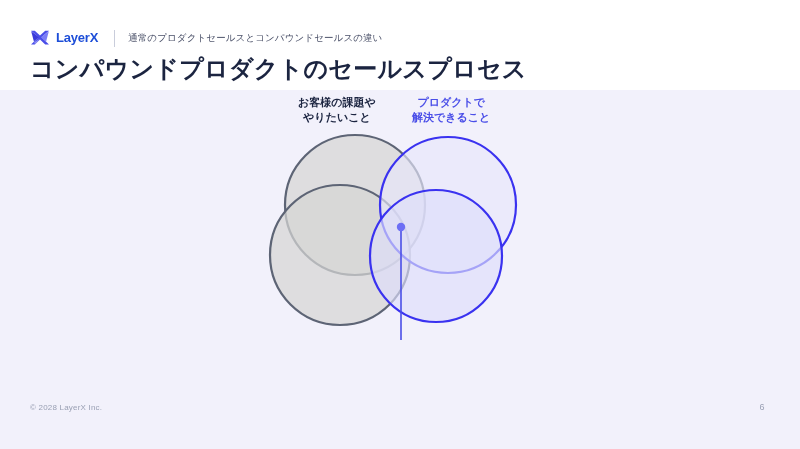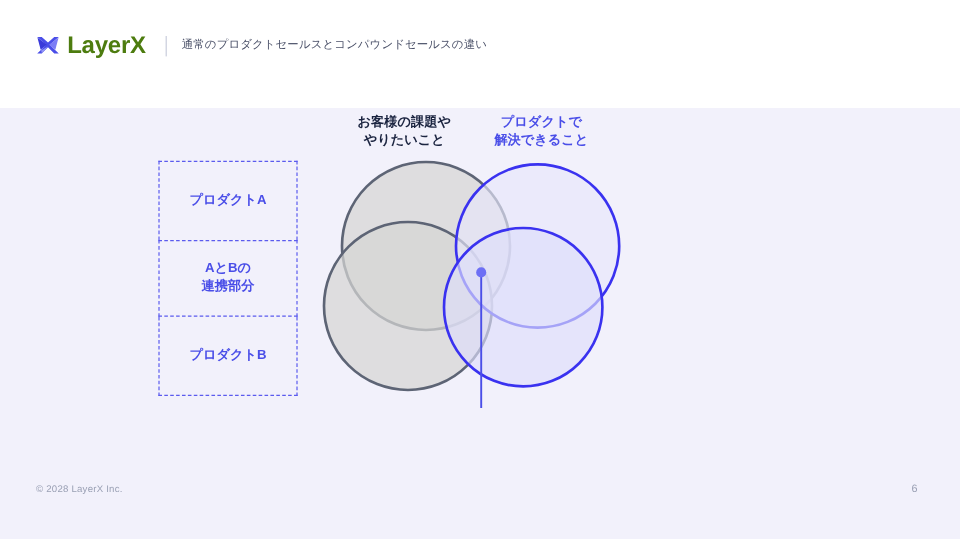--- a/index.html
+++ b/index.html
@@ -13,21 +13,21 @@
 
   
   .header-band{
     position:absolute;left:0;top:0;width:800px;height:90px;background:#ffffff;
   }
   .brand{
     position:absolute;left:30px;top:27px;display:flex;align-items:center;height:22px;
   }
   .brand-mark{width:20px;height:18px;flex:none;display:block;}
   .brand-name{
-    font-size:20px;font-weight:bold;color:#4d7c0f;letter-spacing:-0.2px;
+    font-size:13px;font-weight:bold;color:#1d4ed8;letter-spacing:-0.2px;
     margin-left:6px;line-height:18px;
   }
   .brand-divider{
     width:1px;height:17px;background:#c9cddb;margin:0 13px 0 16px;
   }
   .brand-sub{
     font-size:9.5px;color:#4a5068;line-height:18px;letter-spacing:0.1px;white-space:nowrap;
   }
   .slide-title{
     position:absolute;left:30px;top:53px;
@@ -90,45 +90,32 @@
       <path d="M1 2 L9.5 9.3 L1 17.2 L5.2 17.2 L11 11.6 L16.8 17.2 L21 17.2 L12.5 9.3 L21 2 L16.8 2 L11 7.2 L5.2 2 Z" fill="#4a4ee8"></path>
       <path d="M1.2 2.4 L10 9.3 L4.2 13.8 Z" fill="#2f2fd8" opacity="0.95"></path>
       <path d="M20.8 2.4 L12 9.3 L17.8 13.8 Z" fill="#6d6ff5" opacity="0.9"></path>
       <path d="M4.6 14.6 L11 10.8 L5.4 17.2 Z" fill="#9ea0f8" opacity="0.85"></path>
     </svg>
     <span class="brand-name">LayerX</span>
     <span class="brand-divider"></span>
     <span class="brand-sub">通常のプロダクトセールスとコンパウンドセールスの違い</span>
   </div>
 
+  <div class="slide-title">コンパウンドプロダクトのセールスプロセス</div>
 
   <div class="venn-label right">
     <div>プロダクトで</div>
     <div>解決できること</div>
   </div>
 
   <div class="venn-label left">
     <div>お客様の課題や</div>
     <div>やりたいこと</div>
   </div>
 
-  <div class="legend">
-    <div class="legend-box b1">
-      <span>プロダクトA</span>
-    </div>
-    <div class="legend-box b2">
-      <span>
-        <span>AとBの</span><br>
-        <span>連携部分</span>
-      </span>
-    </div>
-    <div class="legend-box b3">
-      <span>プロダクトB</span>
-    </div>
-  </div>
 
   <svg class="venn" viewBox="0 0 300 225">
     <circle cx="105" cy="80" r="70" fill="#d5d6d4" fill-opacity="0.72" stroke="#5d6475" stroke-width="2.2"></circle>
     <circle cx="90" cy="130" r="70" fill="#d5d6d4" fill-opacity="0.72" stroke="#5d6475" stroke-width="2.2"></circle>
     <circle cx="198" cy="80" r="68" fill="#e6e6fb" fill-opacity="0.66" stroke="#3a32f0" stroke-width="2.2"></circle>
     <circle cx="186" cy="131" r="66" fill="#dedefb" fill-opacity="0.66" stroke="#3a32f0" stroke-width="2.2"></circle>
     <line x1="151" y1="102" x2="151" y2="215" stroke="#4a4ee8" stroke-width="1.6"></line>
     <circle cx="151" cy="102" r="4.2" fill="#6d6ff5"></circle>
   </svg>
 

